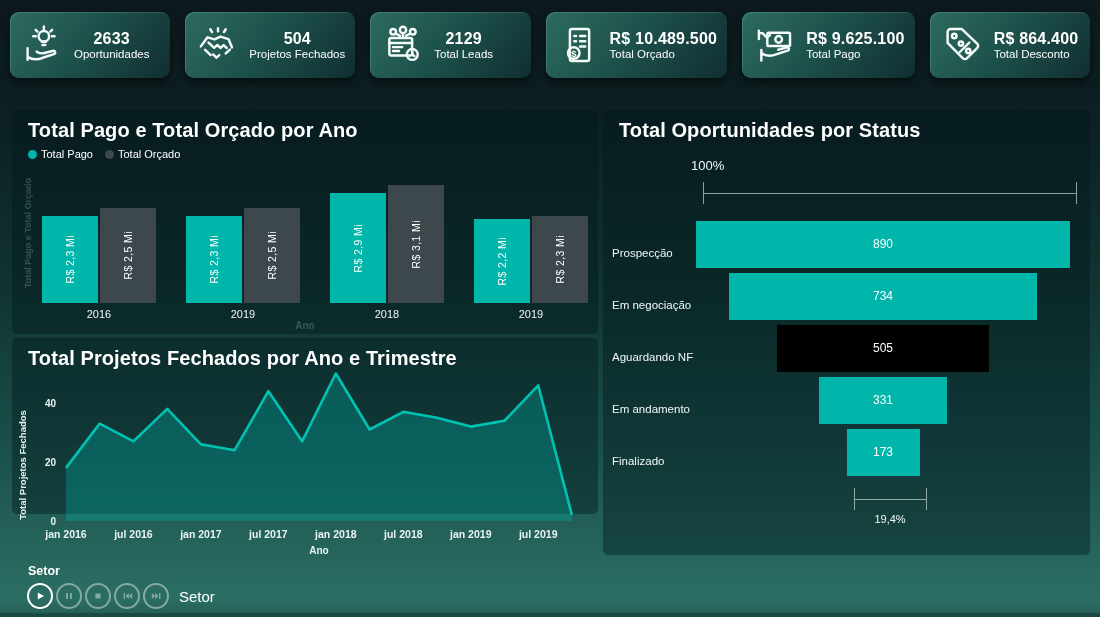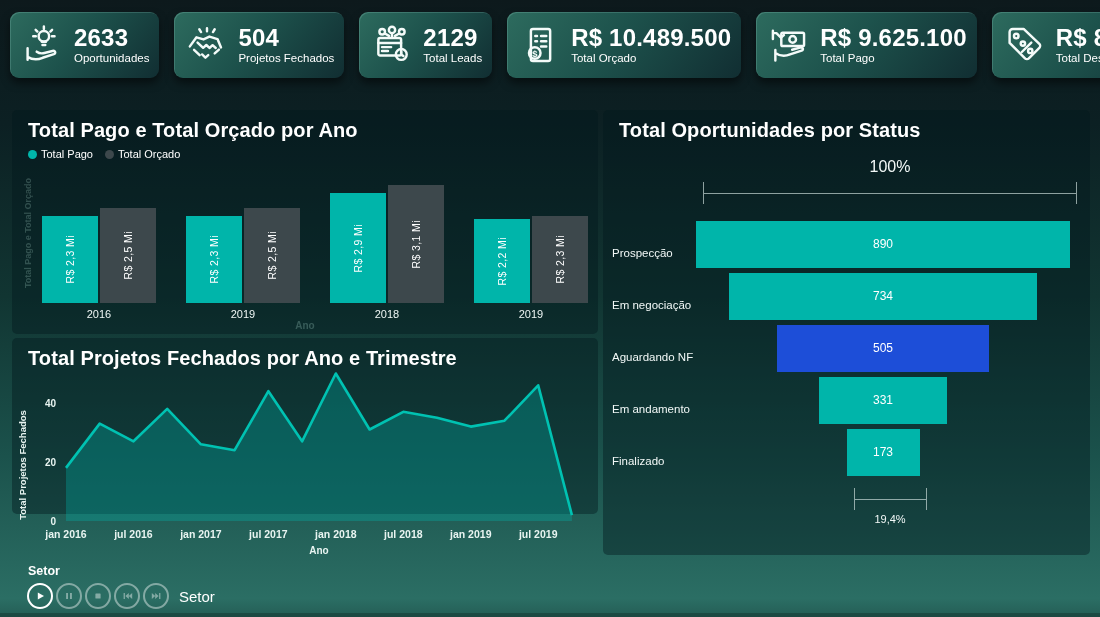--- a/index.html
+++ b/index.html
@@ -16,21 +16,21 @@
     flex:1;height:66px;border-radius:9px;box-sizing:border-box;
     display:flex;align-items:center;gap:10px;padding:0 10px 0 12px;
     background:linear-gradient(128deg,#2d6b5e 0%,#1d524c 45%,#112e32 100%);
     box-shadow:0 5px 9px rgba(0,0,0,0.5), inset 1px 1px 0 rgba(190,255,242,0.16);
     cursor:pointer;
   }
   .kpi-icon{width:42px;height:42px;flex:0 0 auto;}
   .kpi-icon *{stroke:#f4fbf9;fill:none;stroke-width:1.4;stroke-linecap:round;stroke-linejoin:round;}
   .kpi-icon text{stroke:none;fill:#f4fbf9;}
   .kpi-text{display:flex;flex-direction:column;line-height:1.12;min-width:0;}
-  .kpi-value{font-size:24px;font-weight:bold;letter-spacing:.2px;white-space:nowrap;}
+  .kpi-value{font-size:16px;font-weight:bold;letter-spacing:.2px;white-space:nowrap;text-align:center;}
   .kpi-label{font-size:11.5px;font-weight:normal;white-space:nowrap;}
 
   
   .panel{position:absolute;background:rgba(2,25,29,0.42);border-radius:5px;}
   .panel-bar{left:12px;top:110px;width:586px;height:224px;}
   .panel-line{left:12px;top:338px;width:586px;height:176px;}
   .panel-funnel{left:603px;top:110px;width:487px;height:445px;}
   .panel-title{position:absolute;left:16px;top:9px;font-size:20px;font-weight:bold;letter-spacing:.1px;white-space:nowrap;}
 
   
@@ -51,21 +51,21 @@
 
   
   .funnel-rows{position:absolute;left:0;top:108px;width:487px;}
   .f-row{height:52px;display:flex;align-items:center;}
   .f-label{width:93px;padding-left:9px;box-sizing:border-box;font-size:11.5px;color:#f2f8f7;padding-top:17px;white-space:nowrap;}
   .f-area{position:relative;width:374px;height:47px;}
   .f-bar{height:47px;margin:0 auto;background:#00b3a9;display:flex;align-items:center;justify-content:center;font-size:12px;color:#fff;cursor:pointer;}
   .bracket{position:absolute;height:22px;border-left:1px solid rgba(200,216,214,0.7);border-right:1px solid rgba(200,216,214,0.7);box-sizing:border-box;}
   .bracket::before{content:'';position:absolute;left:0;right:0;top:50%;border-top:1px solid rgba(200,216,214,0.7);}
   .bracket-top{left:100px;top:72px;width:374px;}
-  .bracket-label-top{position:absolute;left:100px;top:48px;width:374px;text-align:center;font-size:16px;color:#f2f8f7;}
+  .bracket-label-top{position:absolute;left:88px;top:48px;width:374px;font-size:13px;color:#f2f8f7;}
   .bracket-bottom{top:378px;}
   .bracket-label-bottom{position:absolute;top:403px;width:120px;text-align:center;font-size:11px;color:#f2f8f7;}
 
   
   .player-heading{position:absolute;left:28px;top:564px;font-size:12.5px;font-weight:bold;}
   .player-row{position:absolute;left:27px;top:583px;display:flex;align-items:center;gap:3px;}
   .pbtn{width:26px;height:26px;border-radius:50%;border:2px solid #fff;background:transparent;box-sizing:border-box;
         display:flex;align-items:center;justify-content:center;padding:0;cursor:pointer;}
   .pbtn svg{display:block;}
   .pbtn .glyph{fill:#fff;}
@@ -249,21 +249,21 @@
       </div>
       <div class="f-row">
         <div class="f-label">Em negociação</div>
         <div class="f-area">
           <div class="f-bar" style="width: 308px; background: rgb(0, 181, 170);">734</div>
         </div>
       </div>
       <div class="f-row">
         <div class="f-label">Aguardando NF</div>
         <div class="f-area">
-          <div class="f-bar" style="width: 212px; background: #1d4ed8;">505</div>
+          <div class="f-bar" style="width: 212px; background: #000000;">505</div>
         </div>
       </div>
       <div class="f-row">
         <div class="f-label">Em andamento</div>
         <div class="f-area">
           <div class="f-bar" style="width: 128px; background: rgb(0, 181, 170);">331</div>
         </div>
       </div>
       <div class="f-row">
         <div class="f-label">Finalizado</div>

